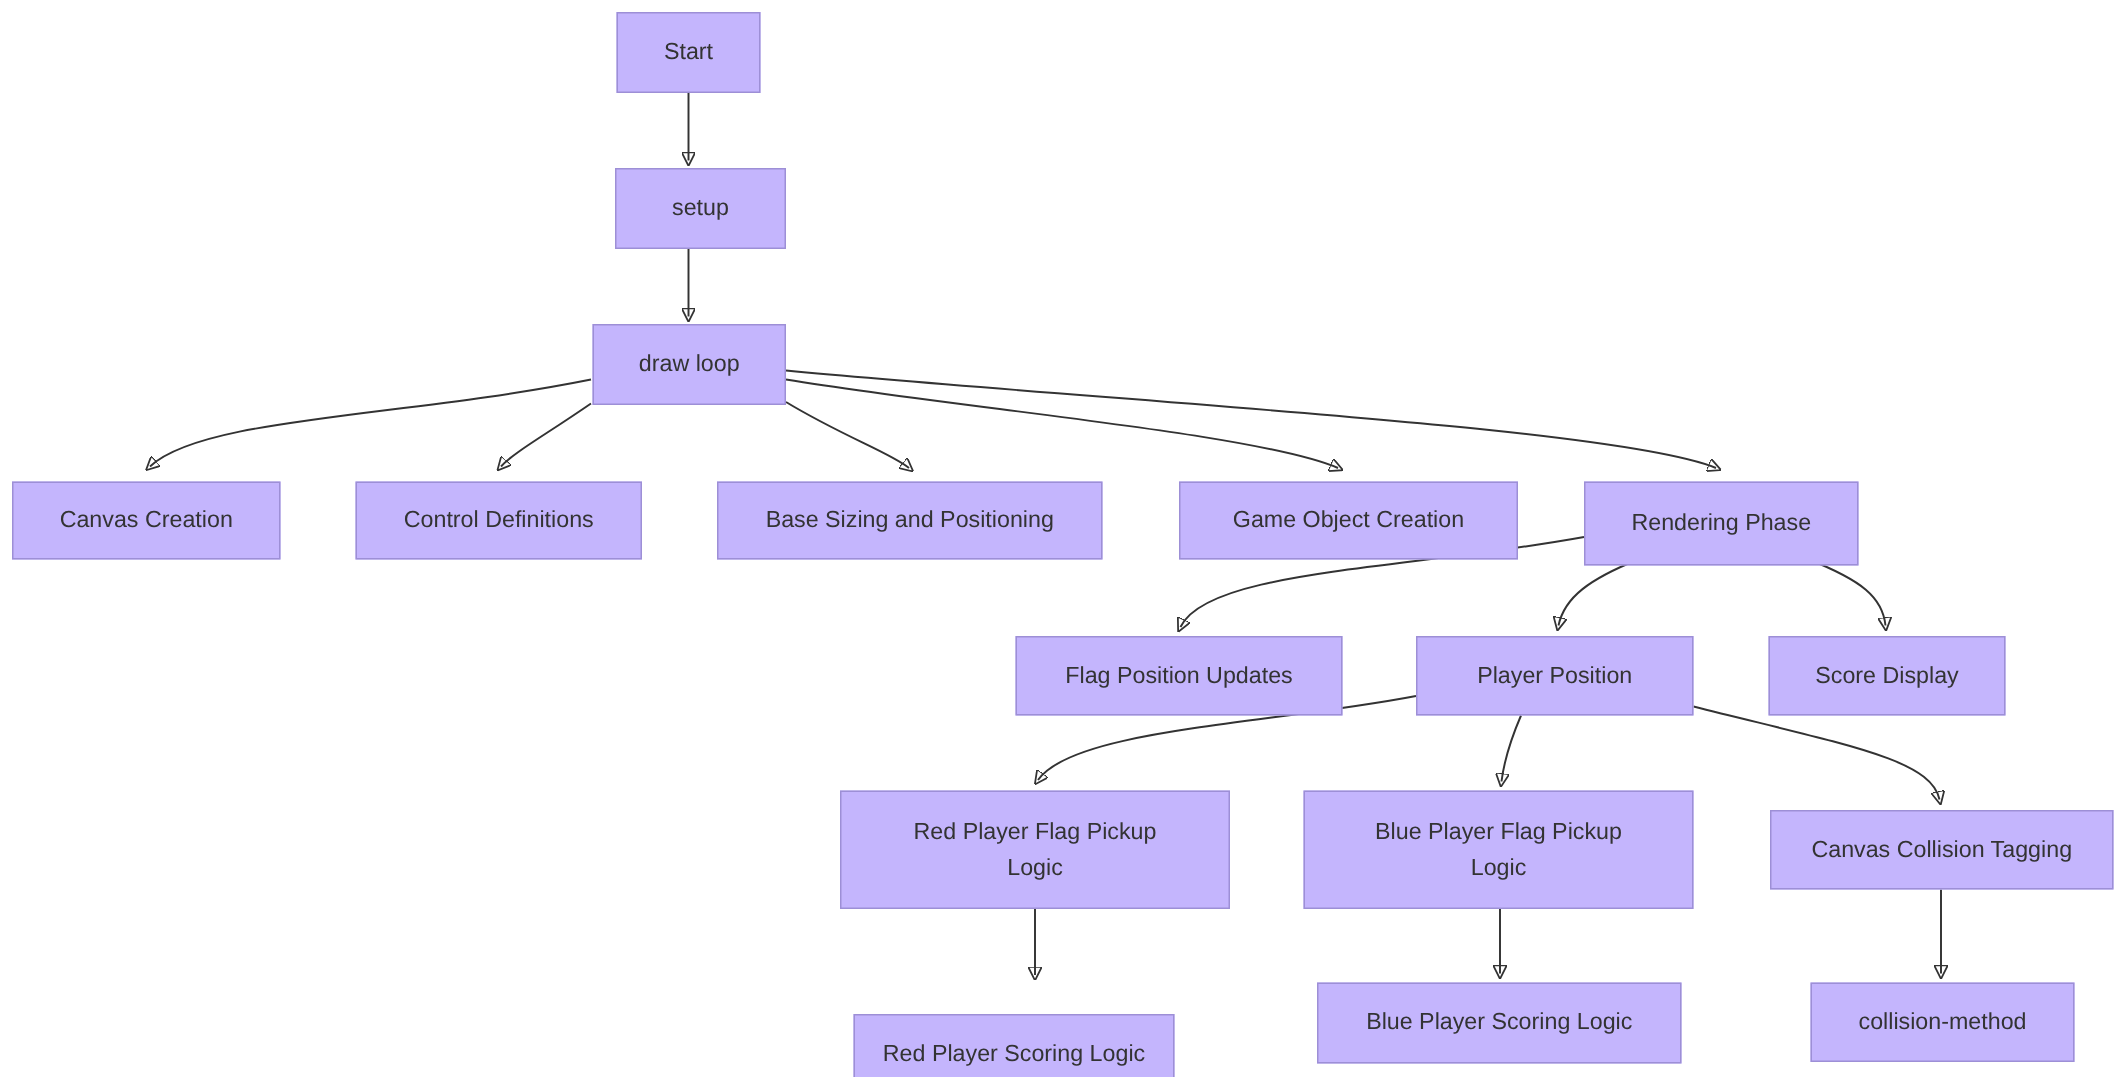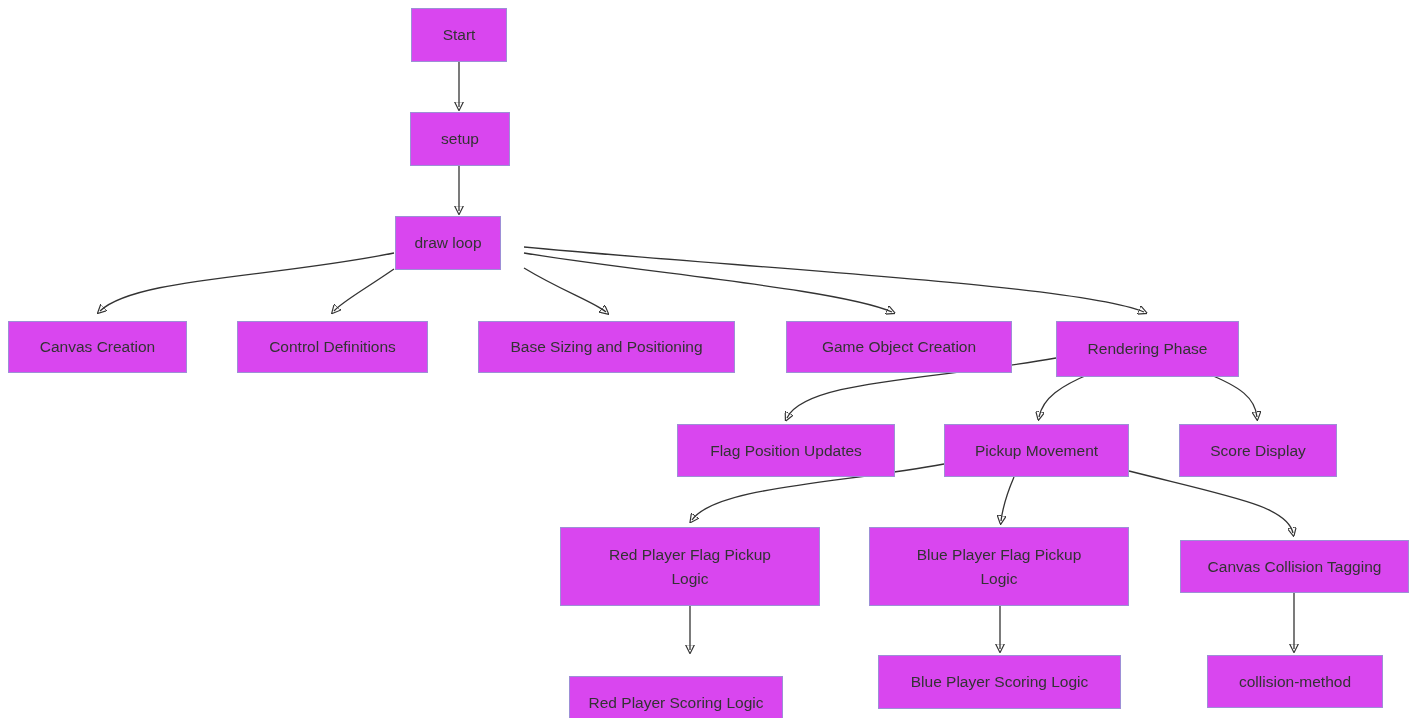--- a/index.html
+++ b/index.html
@@ -23,21 +23,21 @@
   }
   .edges path {
     fill: none;
     stroke: #333333;
     stroke-width: 1.3px;
   }
   .node {
     position: absolute;
     z-index: 2;
     box-sizing: border-box;
-    background: #d946ef;
+    background: #c4b5fd;
     border: 1px solid #9d8fd6;
     color: #333333;
     font-size: 15.5px;
     line-height: 24px;
     display: flex;
     align-items: center;
     justify-content: center;
     text-align: center;
   }
   .node .label {
@@ -74,25 +74,25 @@
     <path d="M1129,471 C1232,497 1287,506 1293,533" marker-end="url(#arrow)"></path>
     <path d="M690,606 C690,621 690,635 690,650" marker-end="url(#arrow)"></path>
     <path d="M1000,606 C1000,620 1000,634 1000,649" marker-end="url(#arrow)"></path>
     <path d="M1294,593 C1294,611 1294,630 1294,649" marker-end="url(#arrow)"></path>
   </svg>
 
   <div class="node" style="left:411px;top:8px;width:96px;height:54px">
     <span class="label">Start</span>
   </div>
 
-  <div class="node" style="left:410px;top:112px;width:100px;height:54px">
+  <div class="node" style="left:410px;top:112px;width:114px;height:54px">
     <span class="label">setup</span>
   </div>
 
-  <div class="node" style="left:395px;top:216px;width:106px;height:54px">
+  <div class="node" style="left:395px;top:216px;width:129px;height:54px">
     <span class="label">draw loop</span>
   </div>
 
   <div class="node" style="left:8px;top:321px;width:179px;height:52px">
     <span class="label">Canvas Creation</span>
   </div>
 
   <div class="node" style="left:478px;top:321px;width:257px;height:52px">
     <span class="label">Base Sizing and Positioning</span>
   </div>
@@ -107,21 +107,21 @@
 
   <div class="node" style="left:1056px;top:321px;width:183px;height:56px">
     <span class="label">Rendering Phase</span>
   </div>
 
   <div class="node" style="left:677px;top:424px;width:218px;height:53px">
     <span class="label">Flag Position Updates</span>
   </div>
 
   <div class="node" style="left:944px;top:424px;width:185px;height:53px">
-    <span class="label">Pickup Movement</span>
+    <span class="label">Player Position</span>
   </div>
 
   <div class="node" style="left:1179px;top:424px;width:158px;height:53px">
     <span class="label">Score Display</span>
   </div>
 
   <div class="node narrow" style="left:560px;top:527px;width:260px;height:79px">
     <span class="label">Red Player Flag Pickup Logic</span>
   </div>
 

